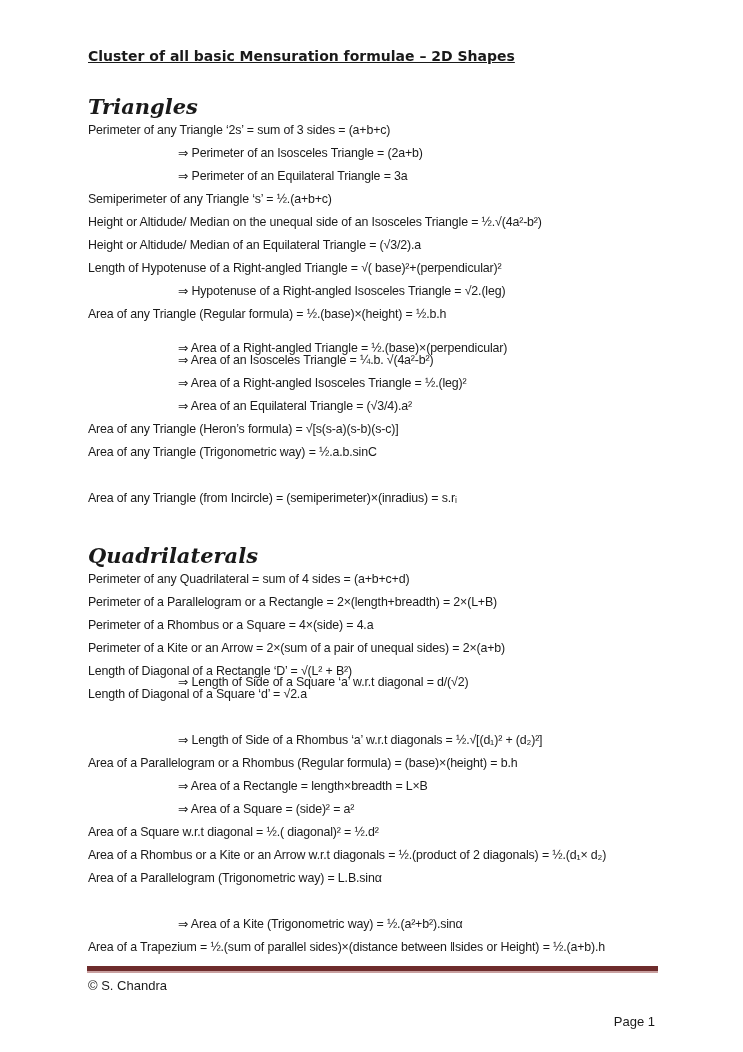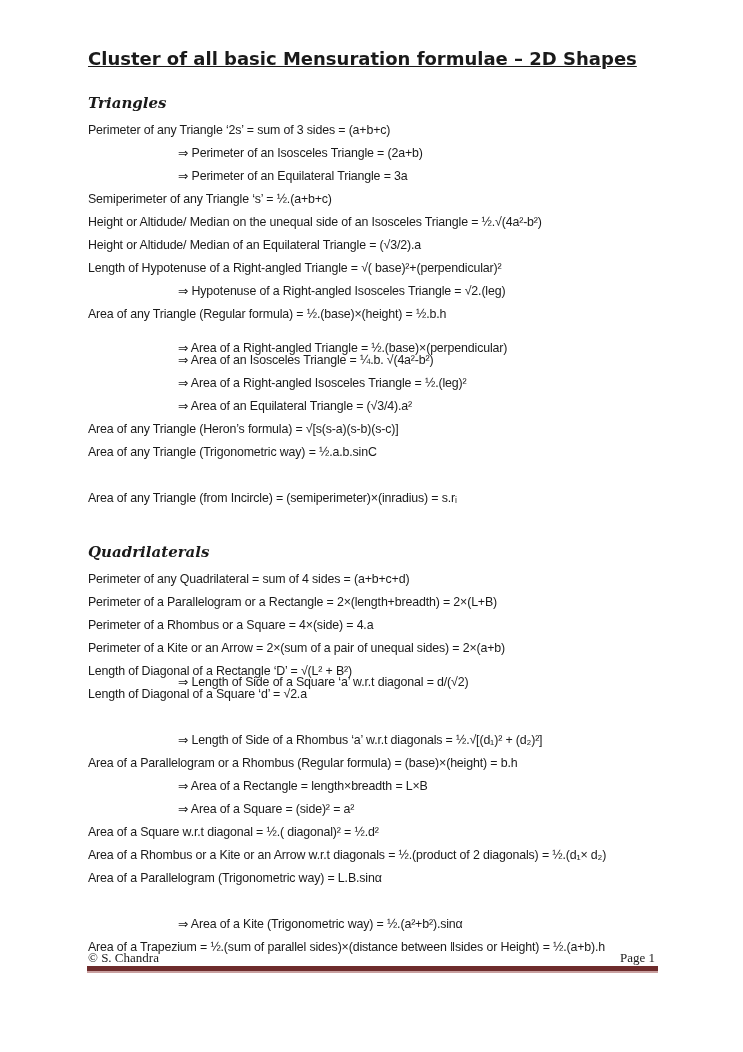--- a/index.html
+++ b/index.html
@@ -5,44 +5,44 @@
   html, body { margin: 0; padding: 0; background: #ffffff; }
   body {
     width: 743px; height: 1052px; position: relative; overflow: hidden;
     font-family: "Liberation Sans", "DejaVu Sans", sans-serif;
     color: #1a1a1a;
   }
   .page { position: absolute; left: 0; top: 0; width: 743px; height: 1052px; }
   .title {
     position: absolute; left: 88px; top: 48px;
     font-family: "DejaVu Sans", "Liberation Sans", sans-serif;
-    font-weight: bold; font-size: 18px; text-decoration: underline;
+    font-weight: bold; font-size: 14px; text-decoration: underline;
     letter-spacing: 0px; white-space: nowrap;
   }
   .section-heading {
     position: absolute; left: 88px;
     font-family: "DejaVu Serif", "Liberation Serif", serif;
-    font-weight: bold; font-style: italic; font-size: 15px; white-space: nowrap;
+    font-weight: bold; font-style: italic; font-size: 21px; white-space: nowrap;
   }
   .line {
     position: absolute; font-size: 12.4px; white-space: nowrap; line-height: 16px;
     letter-spacing: -0.15px;
   }
   .l0 { left: 88px; }
   .l1 { left: 178px; }
   .rule {
     position: absolute; left: 87px; top: 966px; width: 571px; height: 5px;
     background: #6e2c2c; border-bottom: 2px solid #c9a0a0;
   }
   .footer {
-    position: absolute; top: 950px;
-    font-family: Liberation Serif, serif; font-size: 13px; text-align: center;
+    position: absolute; top: 978px;
+    font-family: Liberation Sans, sans-serif; font-size: 13px; text-align: center;
   }
   .footer-left { left: 88px; }
-  .footer-right { right: 88px; }
+  .footer-right { right: 88px; margin-top: 36px; }
 </style>
 </head>
 <body>
 
 <div class="page">
 
   <div class="title">Cluster of all basic Mensuration formulae – 2D Shapes</div>
 
   <div class="section-heading" style="top:94px">Triangles</div>
   <div class="line l0" style="top:122px">Perimeter of any Triangle ‘2s’ = sum of 3 sides = (a+b+c)</div>

